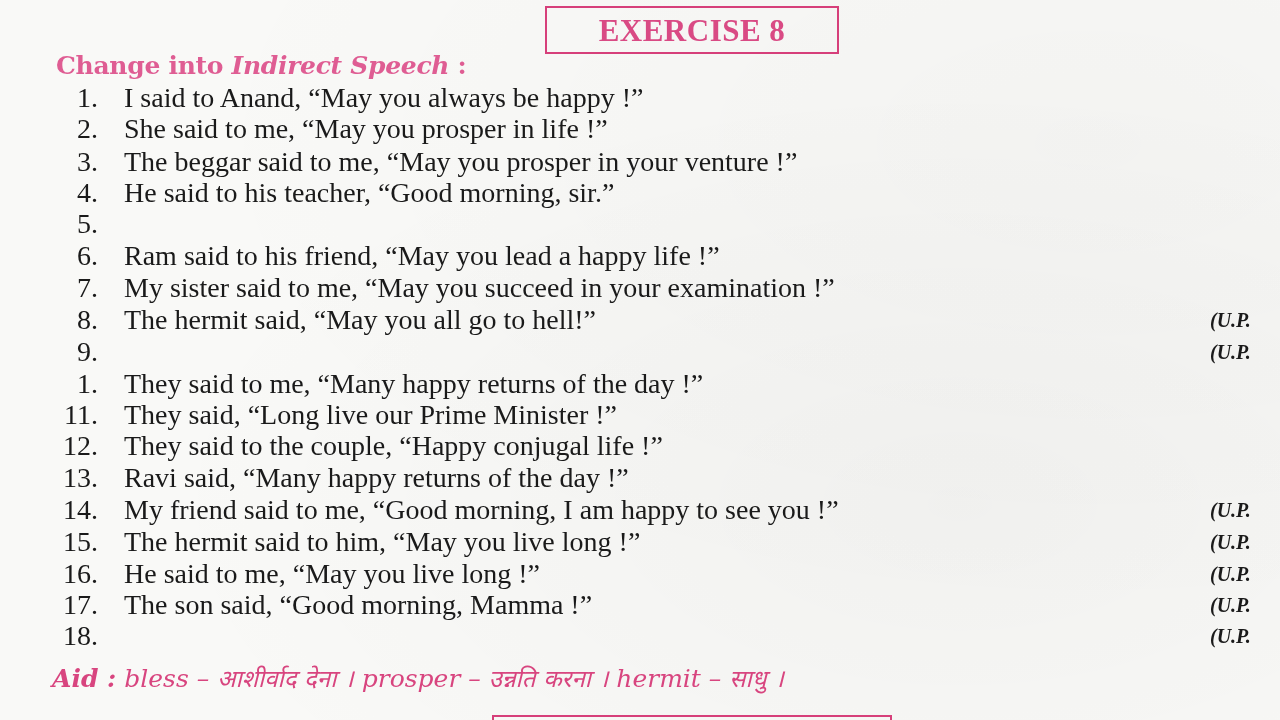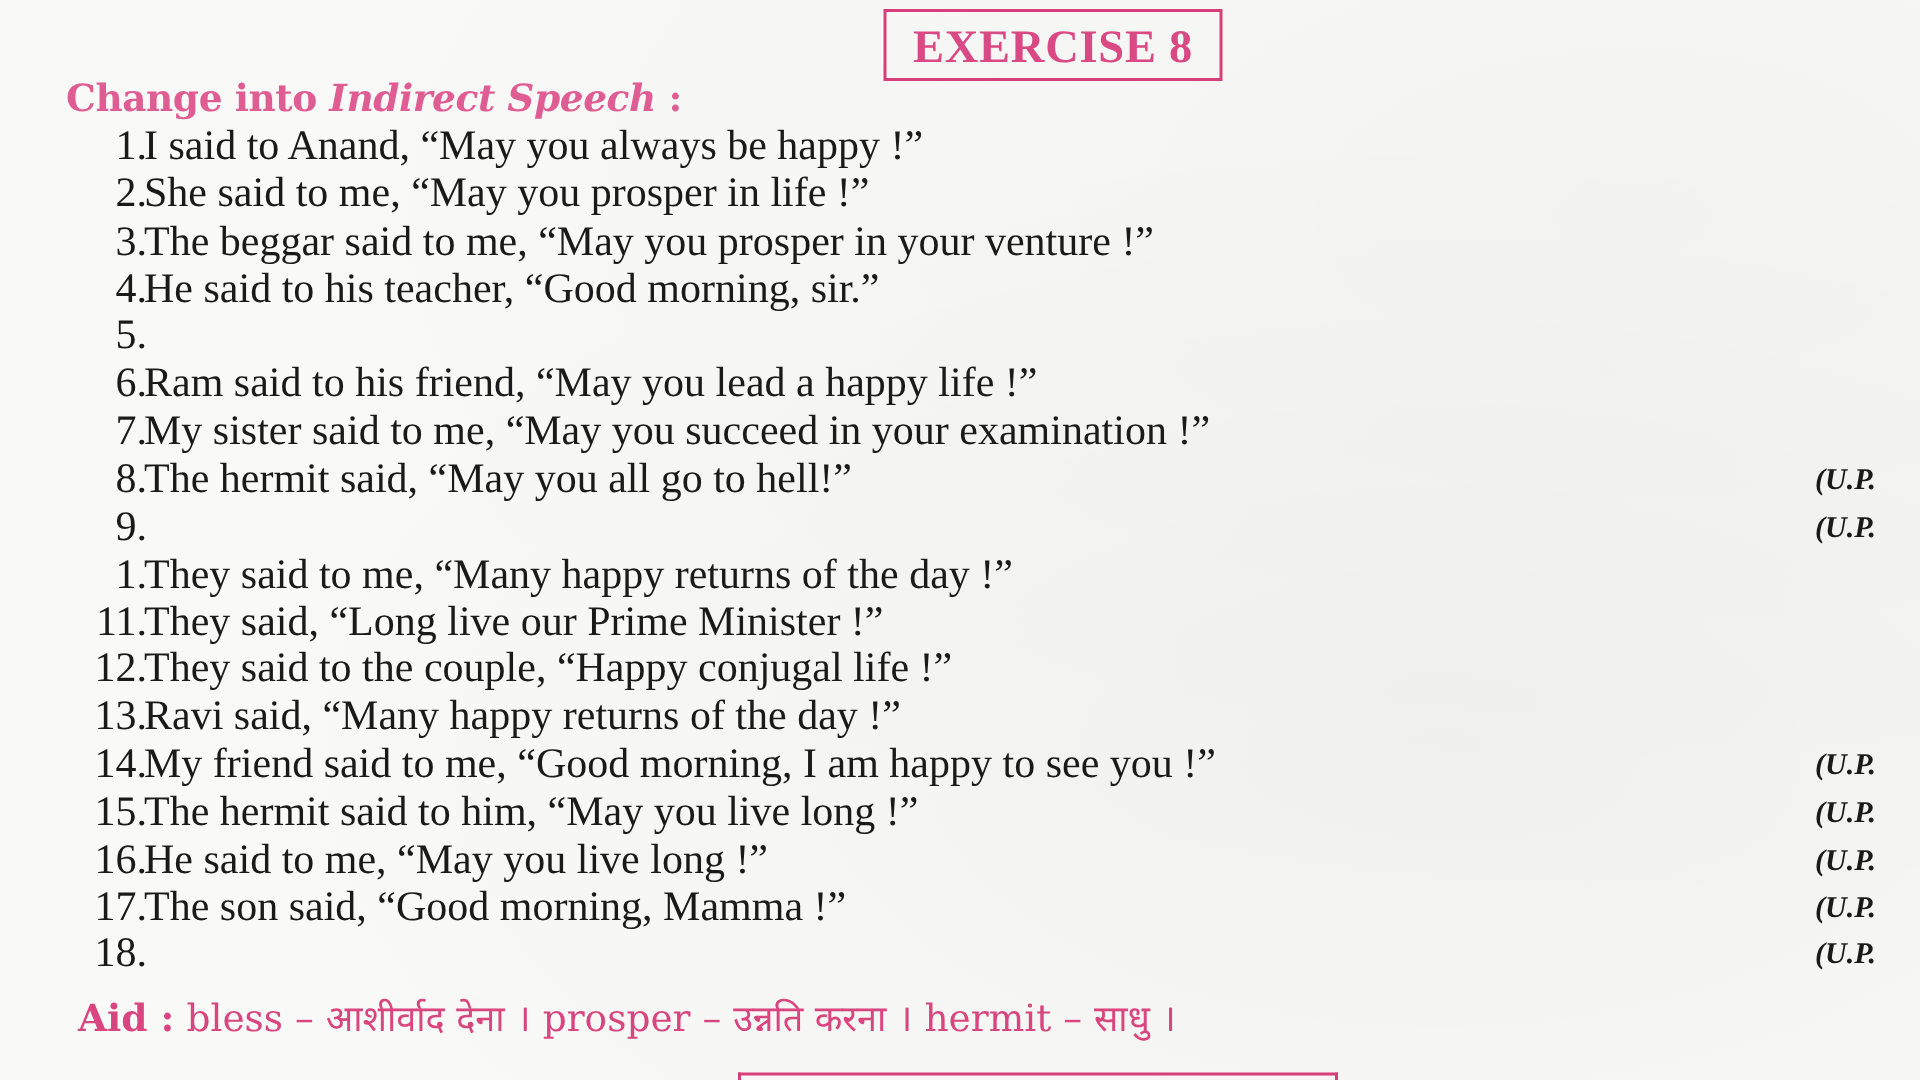--- a/index.html
+++ b/index.html
@@ -21,40 +21,39 @@
       width: 1280px; height: 720px;
       background:
         radial-gradient(ellipse at 85% 20%, rgba(0,0,0,0.025), transparent 60%),
         radial-gradient(ellipse at 75% 70%, rgba(0,0,0,0.03), transparent 60%),
         #f9f9f7;
     }
     .title-box {
       position: absolute;
       left: 545px;
       top: 6px;
-      width: 226px;
+      width: 294px;
       height: 48px;
       border: 2px solid #d63f7a;
       box-sizing: border-box;
       display: flex;
       align-items: center;
       justify-content: center;
-      margin-left: 44px;
     }
     .title-text {
       font-family: "Liberation Serif", "DejaVu Serif", serif;
       font-weight: bold;
       font-size: 31px;
       color: #d94a84;
       letter-spacing: 0.5px;
       margin-top: 2px;
     }
     .instruction {
       position: absolute;
-      left: 44px;
+      left: 56px;
       top: 51px;
       font-family: "DejaVu Serif", "Liberation Serif", serif;
       font-size: 25px;
       font-weight: bold;
       color: #df5d93;
       white-space: nowrap;
       letter-spacing: -0.3px;
     }
     .instruction .ital {
       font-style: italic;
@@ -76,38 +75,39 @@
       line-height: 32px;
       color: #1a1a1a;
     }
     .item .num {
       position: absolute;
       right: calc(1280px - 98px);
       text-align: right;
     }
     .item .sentence {
       position: absolute;
-      left: 96px;
+      left: 124px;
     }
     .item .source {
       position: absolute;
       left: 1210px;
       font-style: italic;
       font-weight: bold;
       font-family: "Liberation Serif", "DejaVu Serif", serif;
       font-size: 20px;
     }
     .aid {
       position: absolute;
       left: 52px;
       top: 660px;
       font-family: "DejaVu Serif", "Liberation Serif", serif;
       font-size: 25px;
       color: #d8457f;
       white-space: nowrap;
+      font-style: italic;
     }
     .aid .aid-label {
       font-weight: bold;
     }
     .aid .hindi {
       font-family: "DejaVu Sans", "Liberation Sans", sans-serif;
       font-size: 24px;
     }
     .bottom-rule {
       position: absolute;

